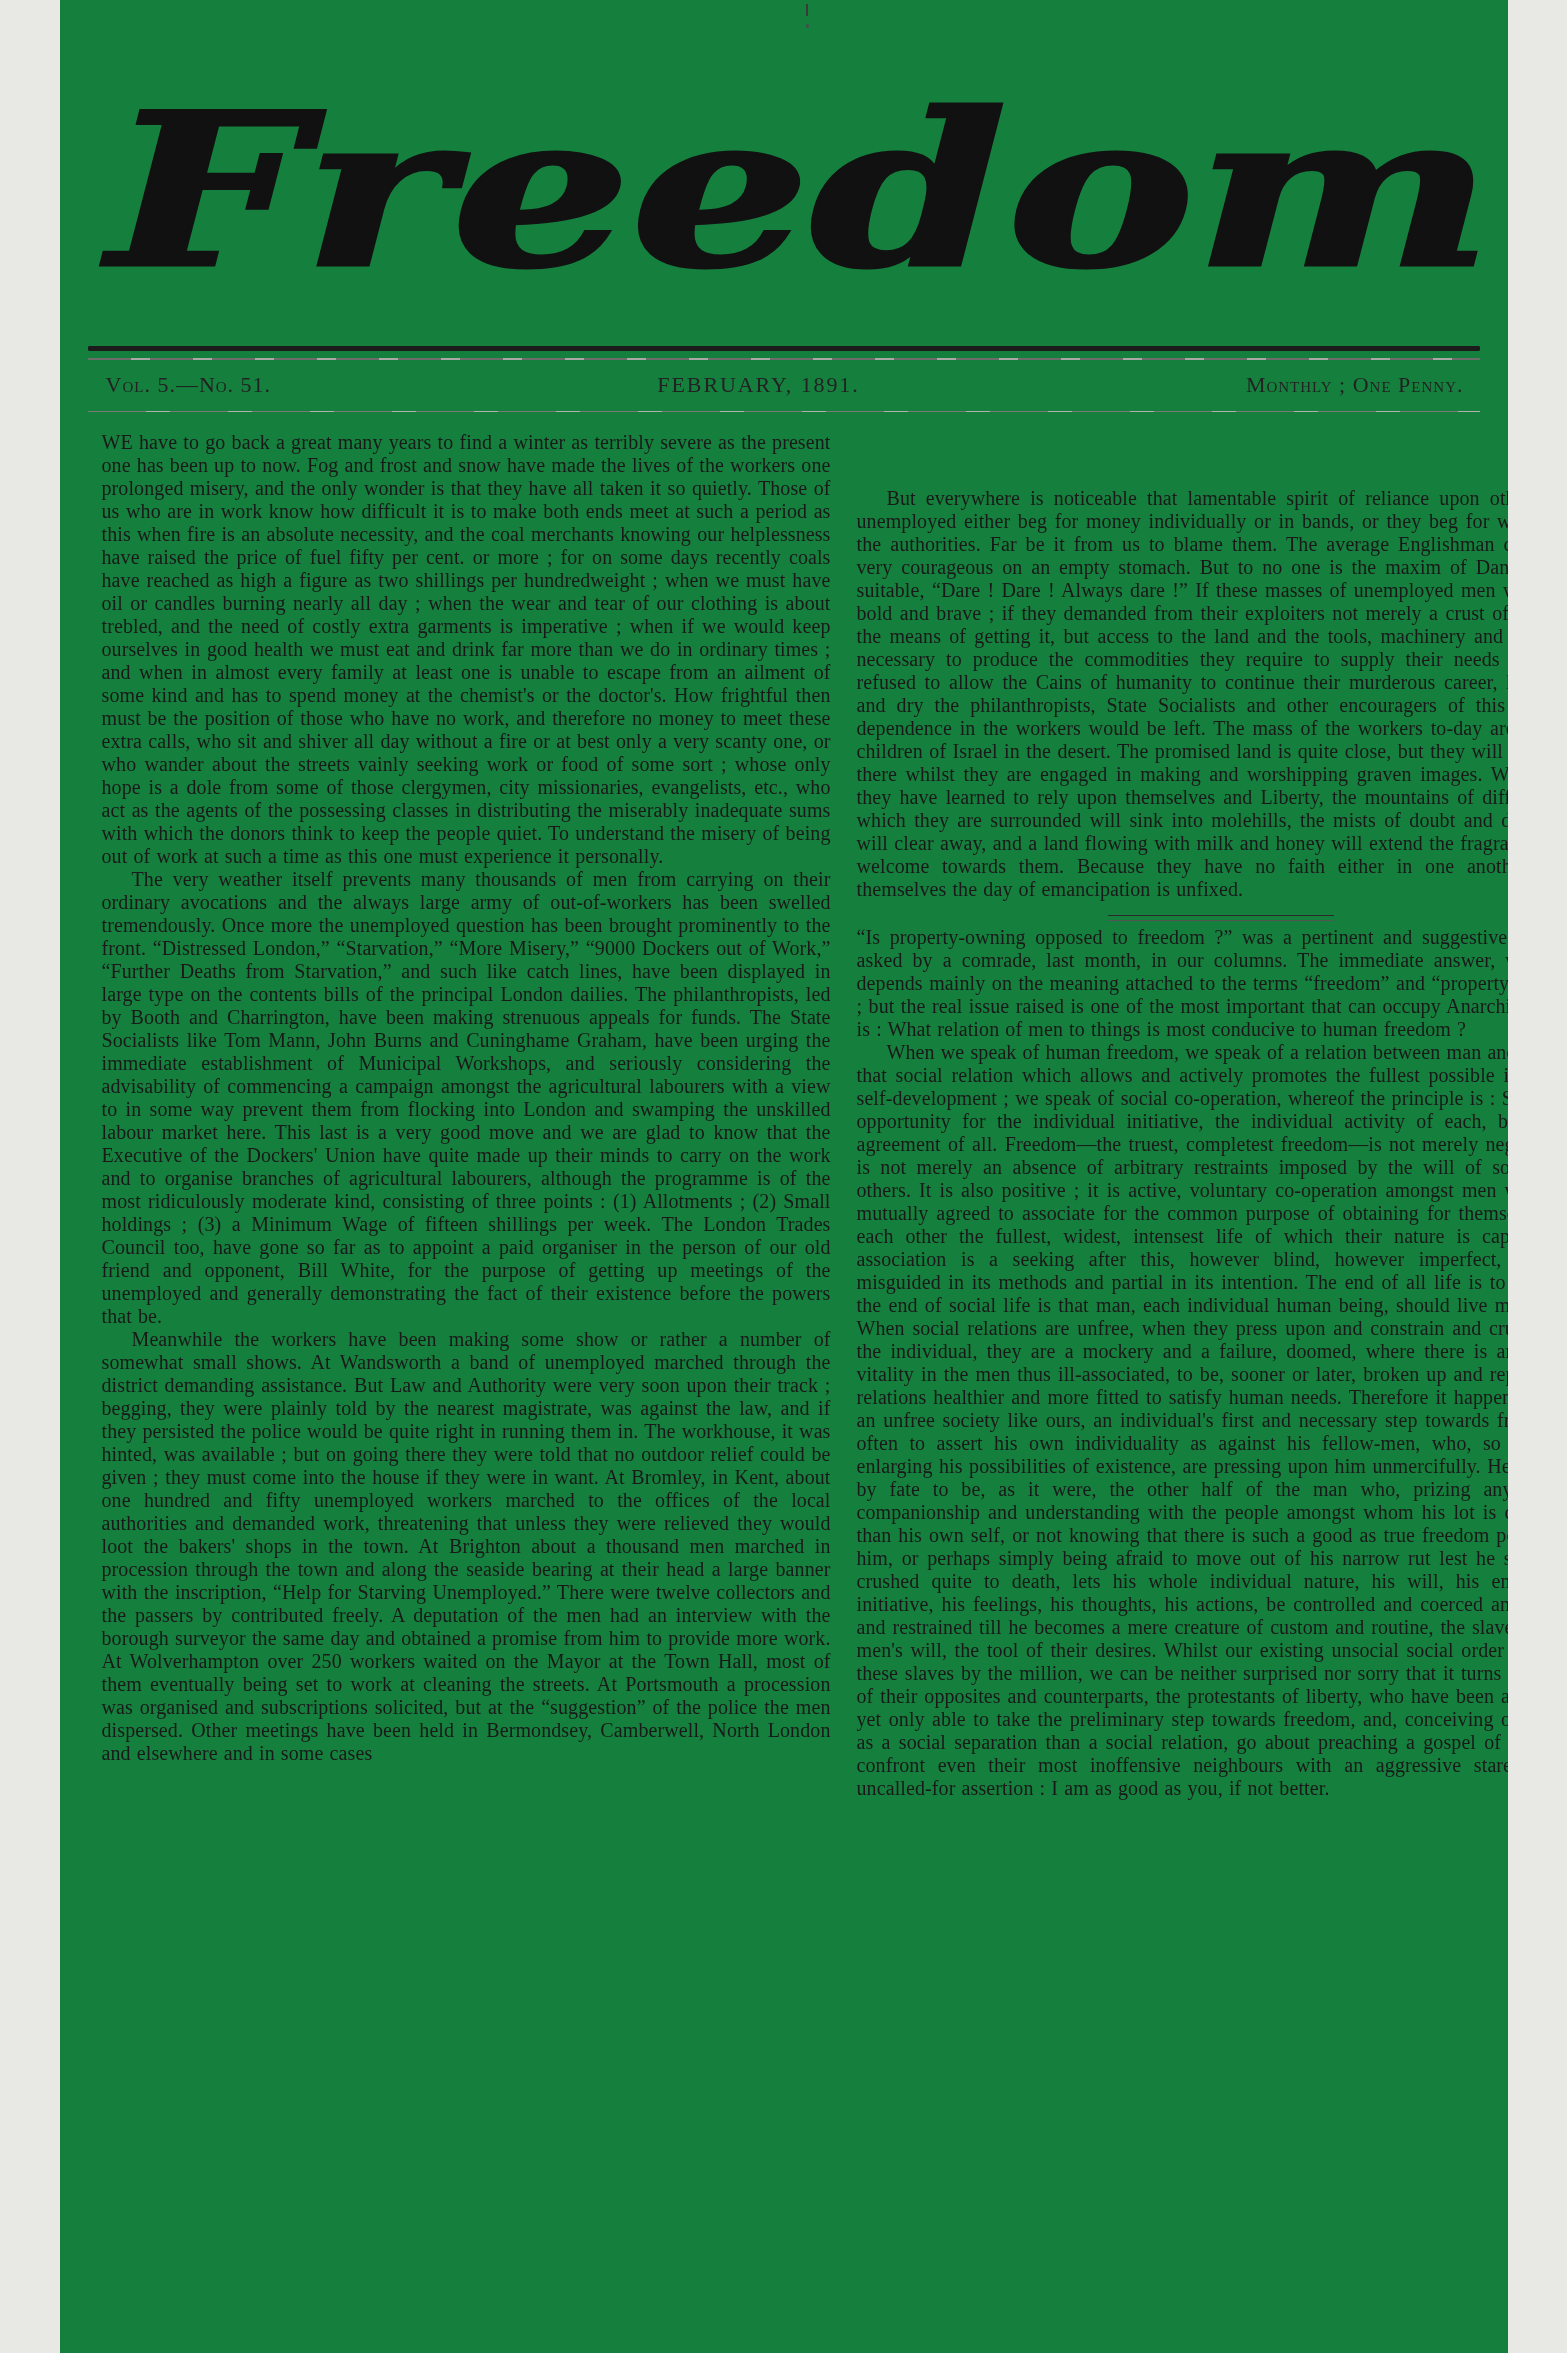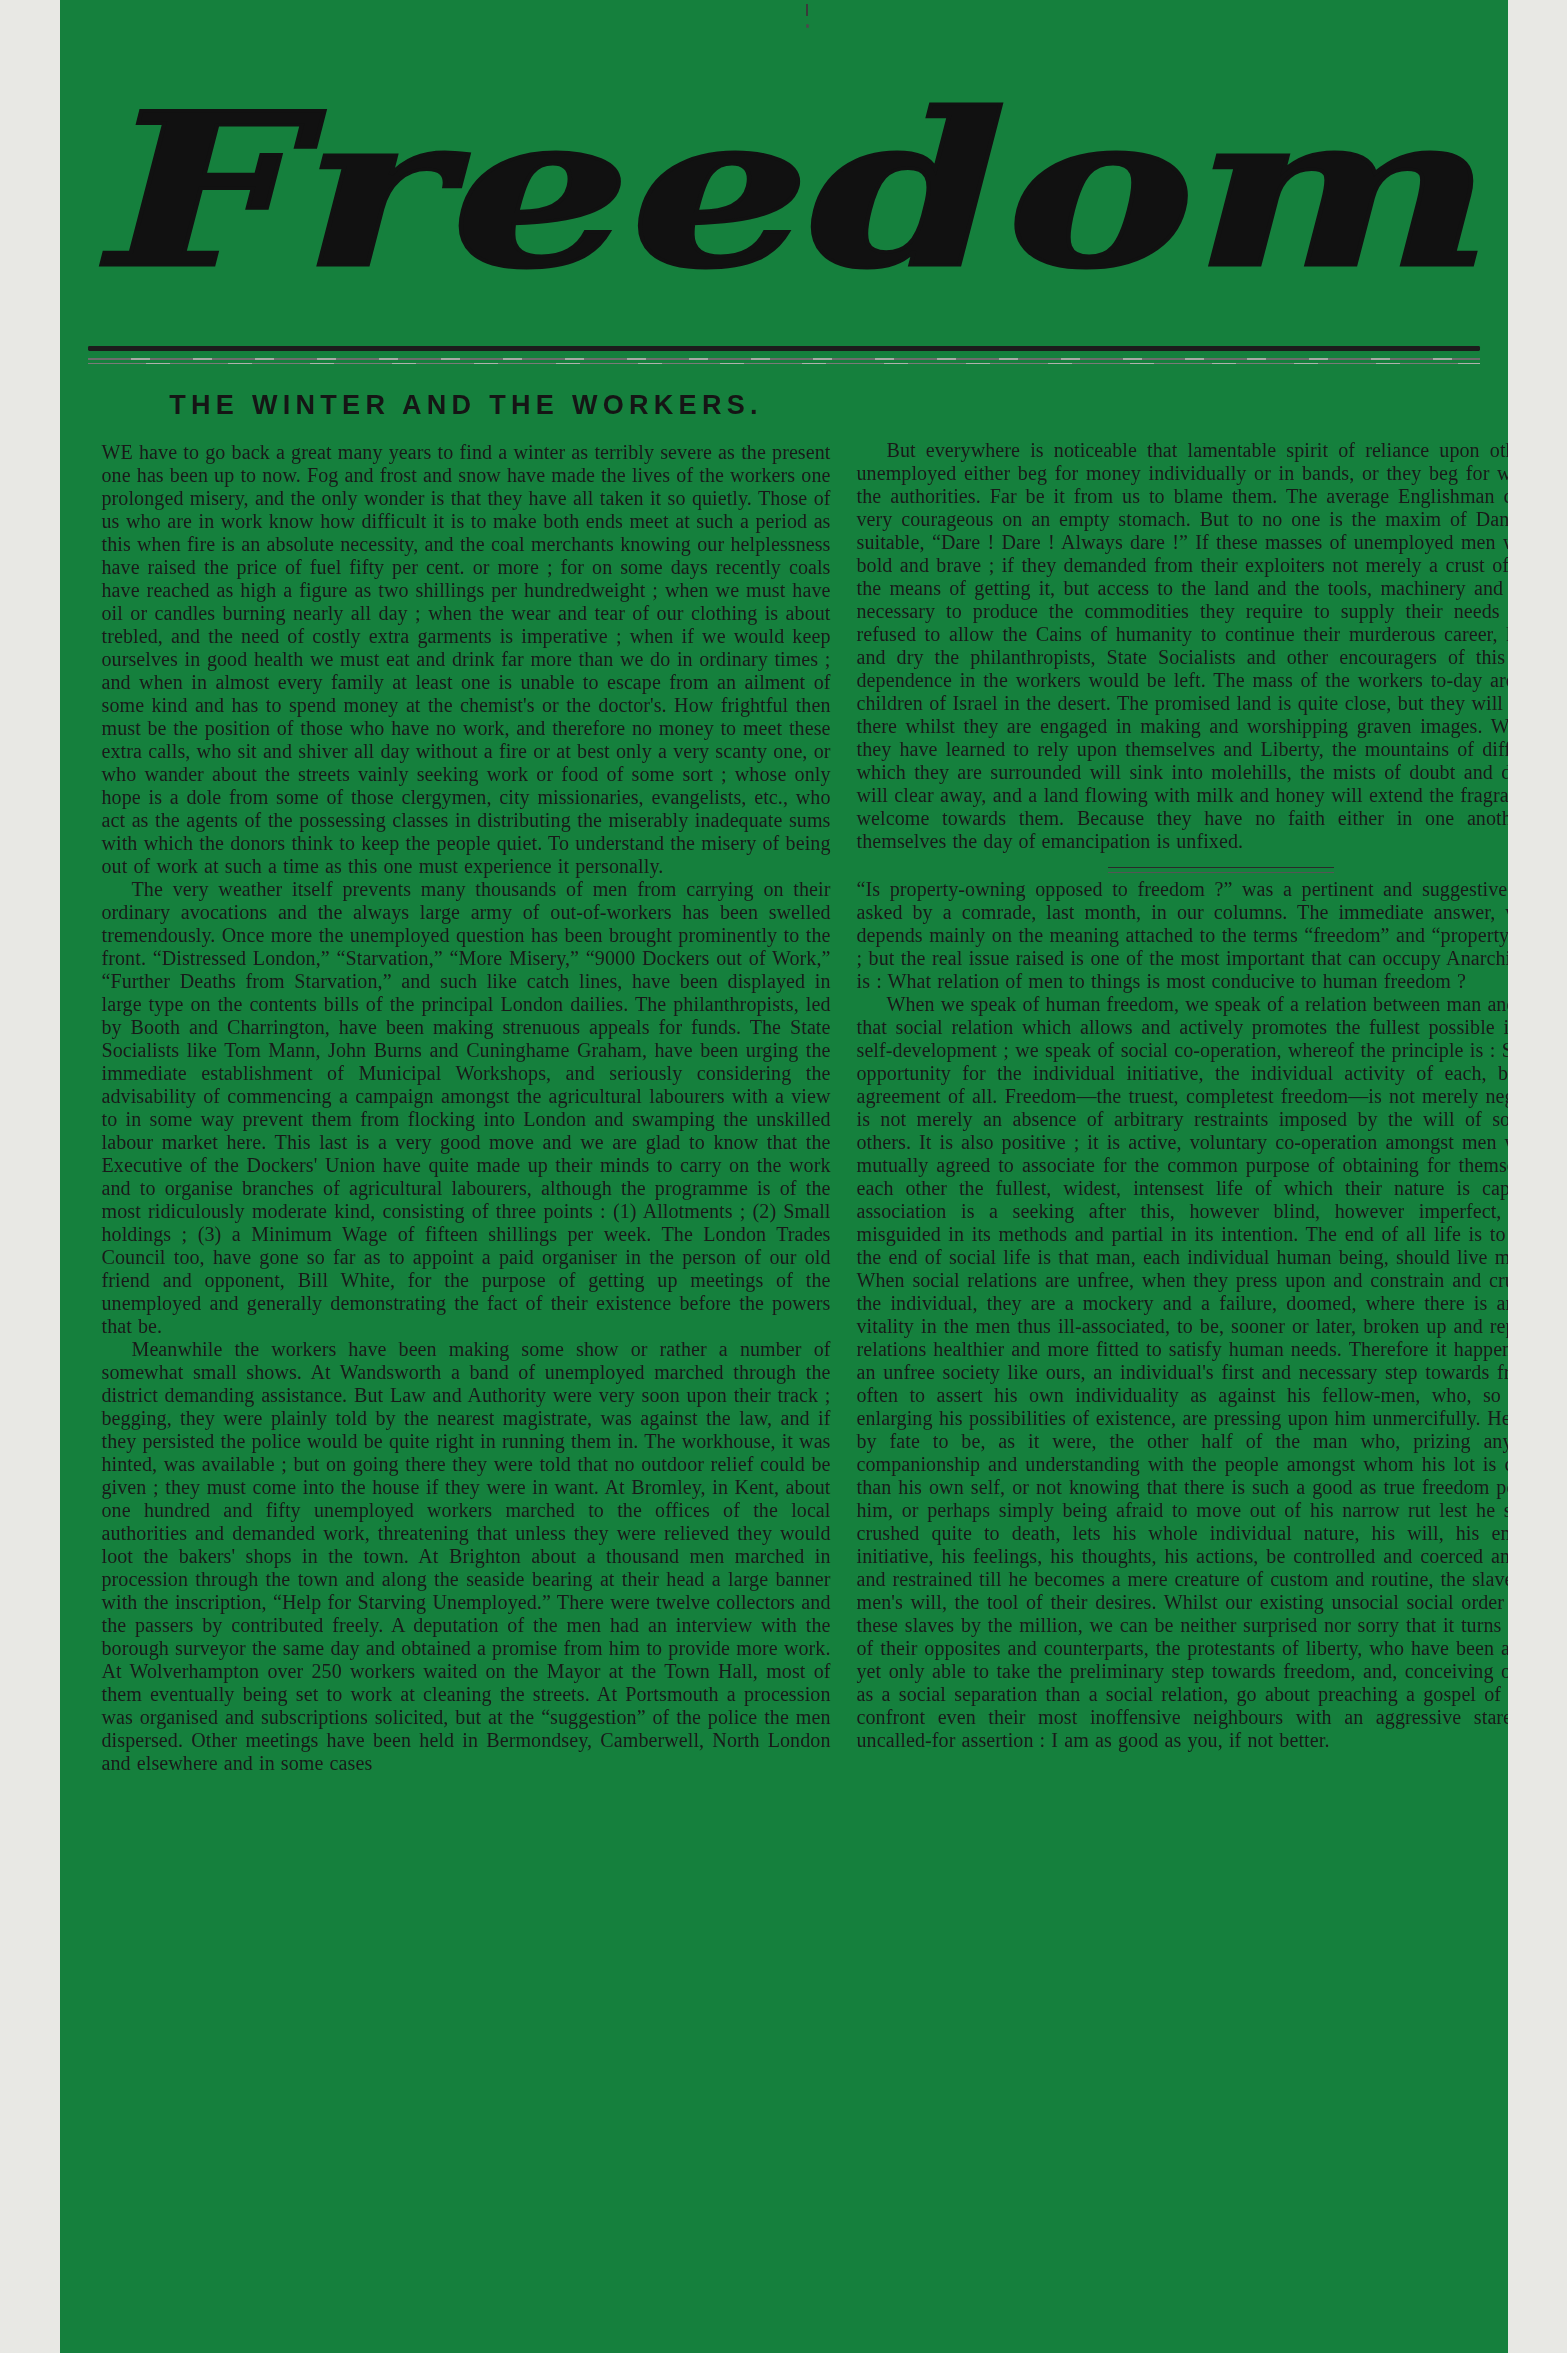--- a/index.html
+++ b/index.html
@@ -139,26 +139,30 @@
       <svg width="1481" height="284" viewBox="0 0 3080 590">
         <text x="1540" y="455" text-anchor="middle" font-size="440" textLength="2880" lengthAdjust="spacingAndGlyphs">Freedom</text>
       </svg>
     </div>
   </header>
 
   <div class="rule-wrap">
     <div class="rule-thick"></div>
     <div class="rule-thin"></div>
   </div>
+  <div class="dateline">
+    <span class="sc">Vol. 5.—No. 51.</span>
+    <span class="date">FEBRUARY, 1891.</span>
+    <span class="sc">Monthly ; One Penny.</span>
+  </div>
   <div class="dateline-rule"></div>
 
   <main class="columns">
 
     <section class="col col-left">
-      <h2 class="article-title">THE WINTER AND THE WORKERS.</h2>
       <p class="body-par">WE have to go back a great many years to find a winter as terribly severe as the present one has been up to now.  Fog and frost and snow have made the lives of the workers one prolonged misery, and the only wonder is that they have all taken it so quietly.  Those of us who are in work know how difficult it is to make both ends meet at such a period as this when fire is an absolute necessity, and the coal merchants knowing our helplessness have raised the price of fuel fifty per cent. or more ; for on some days recently coals have reached as high a figure as two shillings per hundredweight ; when we must have oil or candles burning nearly all day ; when the wear and tear of our clothing is about trebled, and the need of costly extra garments is imperative ; when if we would keep ourselves in good health we must eat and drink far more than we do in ordinary times ; and when in almost every family at least one is unable to escape from an ailment of some kind and has to spend money at the chemist's or the doctor's.  How frightful then must be the position of those who have no work, and therefore no money to meet these extra calls, who sit and shiver all day without a fire or at best only a very scanty one, or who wander about the streets vainly seeking work or food of some sort ; whose only hope is a dole from some of those clergymen, city missionaries, evangelists, etc., who act as the agents of the possessing classes in distributing the miserably inadequate sums with which the donors think to keep the people quiet.  To understand the misery of being out of work at such a time as this one must experience it personally.</p>
       <p class="body-par indent">The very weather itself prevents many thousands of men from carrying on their ordinary avocations and the always large army of out-of-workers has been swelled tremendously.  Once more the unemployed question has been brought prominently to the front.  “Distressed London,” “Starvation,” “More Misery,” “9000 Dockers out of Work,” “Further Deaths from Starvation,” and such like catch lines, have been displayed in large type on the contents bills of the principal London dailies.  The philanthropists, led by Booth and Charrington, have been making strenuous appeals for funds.  The State Socialists like Tom Mann, John Burns and Cuninghame Graham, have been urging the immediate establishment of Municipal Workshops, and seriously considering the advisability of commencing a campaign amongst the agricultural labourers with a view to in some way prevent them from flocking into London and swamping the unskilled labour market here.  This last is a very good move and we are glad to know that the Executive of the Dockers' Union have quite made up their minds to carry on the work and to organise branches of agricultural labourers, although the programme is of the most ridiculously moderate kind, consisting of three points : (1) Allotments ; (2) Small holdings ; (3) a Minimum Wage of fifteen shillings per week.  The London Trades Council too, have gone so far as to appoint a paid organiser in the person of our old friend and opponent, Bill White, for the purpose of getting up meetings of the unemployed and generally demonstrating the fact of their existence before the powers that be.</p>
       <p class="body-par indent">Meanwhile the workers have been making some show or rather a number of somewhat small shows.  At Wandsworth a band of unemployed marched through the district demanding assistance.  But Law and Authority were very soon upon their track ; begging, they were plainly told by the nearest magistrate, was against the law, and if they persisted the police would be quite right in running them in.  The workhouse, it was hinted, was available ; but on going there they were told that no outdoor relief could be given ; they must come into the house if they were in want.  At Bromley, in Kent, about one hundred and fifty unemployed workers marched to the offices of the local authorities and demanded work, threatening that unless they were relieved they would loot the bakers' shops in the town.  At Brighton about a thousand men marched in procession through the town and along the seaside bearing at their head a large banner with the inscription, “Help for Starving Unemployed.”  There were twelve collectors and the passers by contributed freely.  A deputation of the men had an interview with the borough surveyor the same day and obtained a promise from him to provide more work.  At Wolverhampton over 250 workers waited on the Mayor at the Town Hall, most of them eventually being set to work at cleaning the streets.  At Portsmouth a procession was organised and subscriptions solicited, but at the “suggestion” of the police the men dispersed.  Other meetings have been held in Bermondsey, Camberwell, North London and elsewhere and in some cases</p>
     </section>
 
     <section class="col col-right">
       <p class="body-par indent">But everywhere is noticeable that lamentable spirit of reliance upon others.  The unemployed either beg for money individually or in bands, or they beg for work from the authorities.  Far be it from us to blame them.  The average Englishman cannot be very courageous on an empty stomach.  But to no one is the maxim of Danton more suitable, “Dare ! Dare ! Always dare !”  If these masses of unemployed men were only bold and brave ; if they demanded from their exploiters not merely a crust of bread or the means of getting it, but access to the land and the tools, machinery and materials necessary to produce the commodities they require to supply their needs ; if they refused to allow the Cains of humanity to continue their murderous career, how high and dry the philanthropists, State Socialists and other encouragers of this spirit of dependence in the workers would be left.  The mass of the workers to-day are like the children of Israel in the desert.  The promised land is quite close, but they will never get there whilst they are engaged in making and worshipping graven images.  When once they have learned to rely upon themselves and Liberty, the mountains of difficulty by which they are surrounded will sink into molehills, the mists of doubt and dissension will clear away, and a land flowing with milk and honey will extend the fragrance of its welcome towards them.  Because they have no faith either in one another or in themselves the day of emancipation is unfixed.</p>
 
       <div class="section-divider"></div>
 

